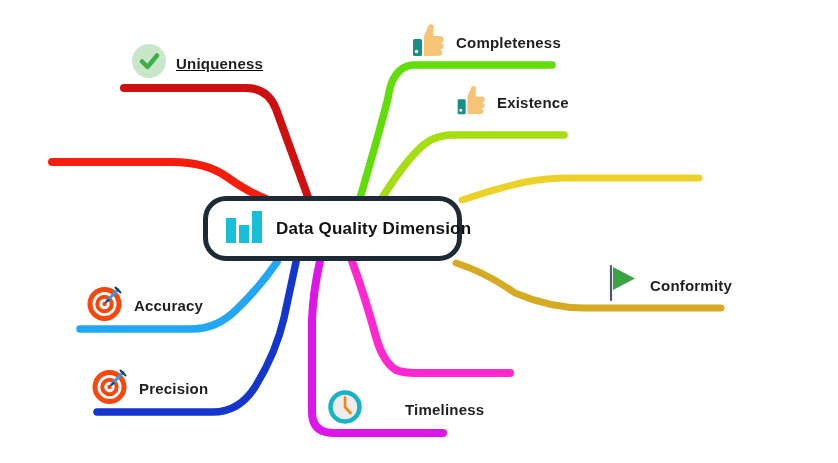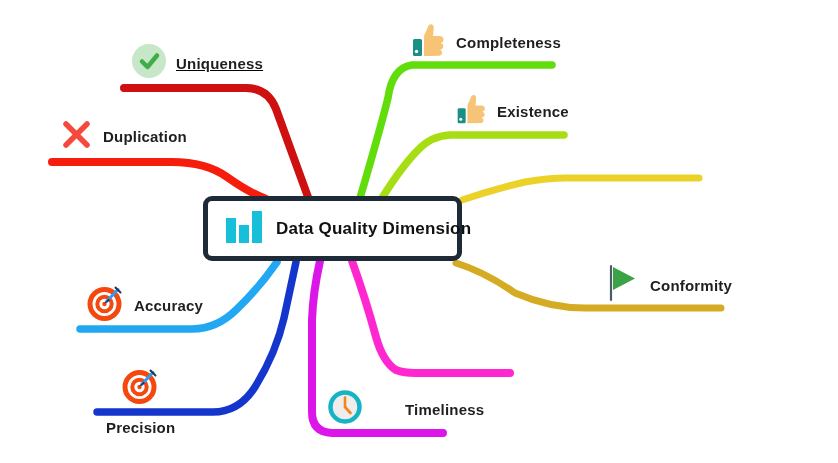--- a/index.html
+++ b/index.html
@@ -10,21 +10,21 @@
     font-family:"Liberation Sans", sans-serif;
     overflow:hidden;
   }
   #branch-layer{position:absolute;left:0;top:0;z-index:1;}
   #branch-layer path{fill:none;stroke-linecap:round;stroke-linejoin:round;}
 
   .center-node{
     position:absolute;left:203px;top:196px;width:259px;height:65px;
     box-sizing:border-box;background:#fff;
     border:5px solid var(--c-node-border,#1e2a38);
-    border-radius:9px;
+    border-radius:23px;
     display:flex;align-items:center;gap:10px;padding:0 14px;
     z-index:2;
   }
   .center-node .label{
     font-size:17px;font-weight:700;color:#111;white-space:nowrap;letter-spacing:.2px;
   }
   .leaf{
     position:absolute;display:flex;align-items:center;gap:10px;z-index:3;
   }
   .leaf .label{
@@ -80,42 +80,33 @@
   <div class="leaf" style="left:132px;top:44px;text-decoration:underline;">
     <span>
       <svg width="34" height="34" viewBox="0 0 34 34">
         <circle class="f-check-bg" cx="17" cy="17" r="17"></circle>
         <path class="s-check" d="M10 17.5 L15.5 23 L25 11.5"></path>
       </svg>
     </span>
     <span class="label">Uniqueness</span>
   </div>
 
-  <div class="leaf" style="left:60px;top:118px;">
-    <span>
-      <svg width="33" height="33" viewBox="0 0 33 33">
-        <path class="s-x" d="M6 6 L27 27"></path>
-        <path class="s-x" d="M27 6 L6 27"></path>
-      </svg>
-    </span>
-    <span class="label">Duplication</span>
-  </div>
 
   <div class="leaf" style="left:410px;top:22px;">
     <span>
       <svg width="36" height="37" viewBox="0 0 36 37">
         <rect class="f-thumb-sleeve" x="3" y="17" width="9" height="17" rx="1.5"></rect>
         <circle cx="6.5" cy="29.5" r="1.7" fill="#ffffff"></circle>
         <path class="f-thumb-skin" d="M14 34 V15 Q14 12 16 9.5 L18 4.5 Q19 1.8 21.6 2.3 Q24 2.9 23.8 5.8 L23 14 H29.5 Q33.5 14 33.5 17.5 Q33.5 20.5 30.5 21 Q33.5 21.6 33.3 24.5 Q33.1 27.4 29.8 27.7 Q32.3 28.3 32.1 30.8 Q31.9 33.6 28.6 33.8 L18 34 Z"></path>
       </svg>
     </span>
     <span class="label">Completeness</span>
   </div>
 
-  <div class="leaf" style="left:455px;top:93px;">
+  <div class="leaf" style="left:455px;top:84px;">
     <span>
       <svg width="32" height="33" viewBox="0 0 36 37">
         <rect class="f-thumb-sleeve" x="3" y="17" width="9" height="17" rx="1.5"></rect>
         <circle cx="6.5" cy="29.5" r="1.7" fill="#ffffff"></circle>
         <path class="f-thumb-skin" d="M14 34 V15 Q14 12 16 9.5 L18 4.5 Q19 1.8 21.6 2.3 Q24 2.9 23.8 5.8 L23 14 H29.5 Q33.5 14 33.5 17.5 Q33.5 20.5 30.5 21 Q33.5 21.6 33.3 24.5 Q33.1 27.4 29.8 27.7 Q32.3 28.3 32.1 30.8 Q31.9 33.6 28.6 33.8 L18 34 Z"></path>
       </svg>
     </span>
     <span class="label">Existence</span>
   </div>
 
@@ -137,21 +128,21 @@
   <div class="leaf" style="left:604px;top:264px;">
     <span>
       <svg width="36" height="38" viewBox="0 0 36 38">
         <path class="s-pole" d="M7 2 L7 36"></path>
         <path class="f-flag" d="M9 3 L31 14.5 L9 26 Z"></path>
       </svg>
     </span>
     <span class="label">Conformity</span>
   </div>
 
-  <div class="leaf" style="left:106px;top:368px;flex-direction:column;">
+  <div class="leaf" style="left:92px;top:368px;">
     <span>
       <svg width="37" height="37" viewBox="0 0 37 37">
         <circle class="s-target" cx="17.5" cy="19" r="14.5" stroke-width="5"></circle>
         <circle class="s-target" cx="17.5" cy="19" r="7.2" stroke-width="4"></circle>
         <circle class="f-target" cx="17.5" cy="19" r="2.2"></circle>
         <path class="s-dart" d="M31 4.5 L19.5 16.5"></path>
         <path class="s-dart-dark" d="M28.5 2.5 L33.5 7.5"></path>
         <path class="f-dart-dark" d="M21.5 13.5 L17 19 L23 15.5 Z"></path>
       </svg>
     </span>

